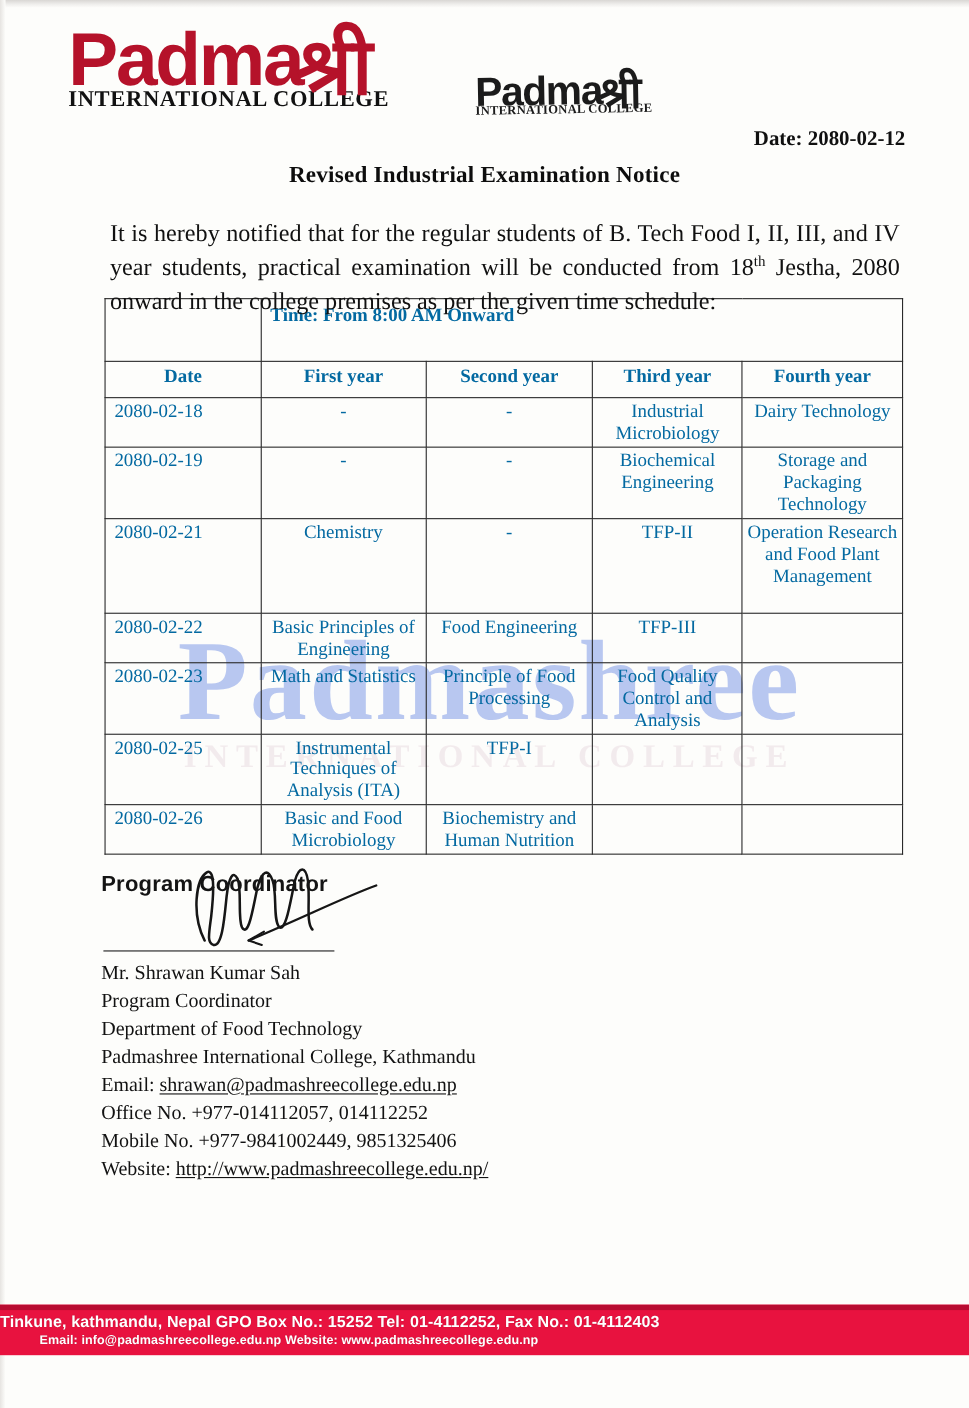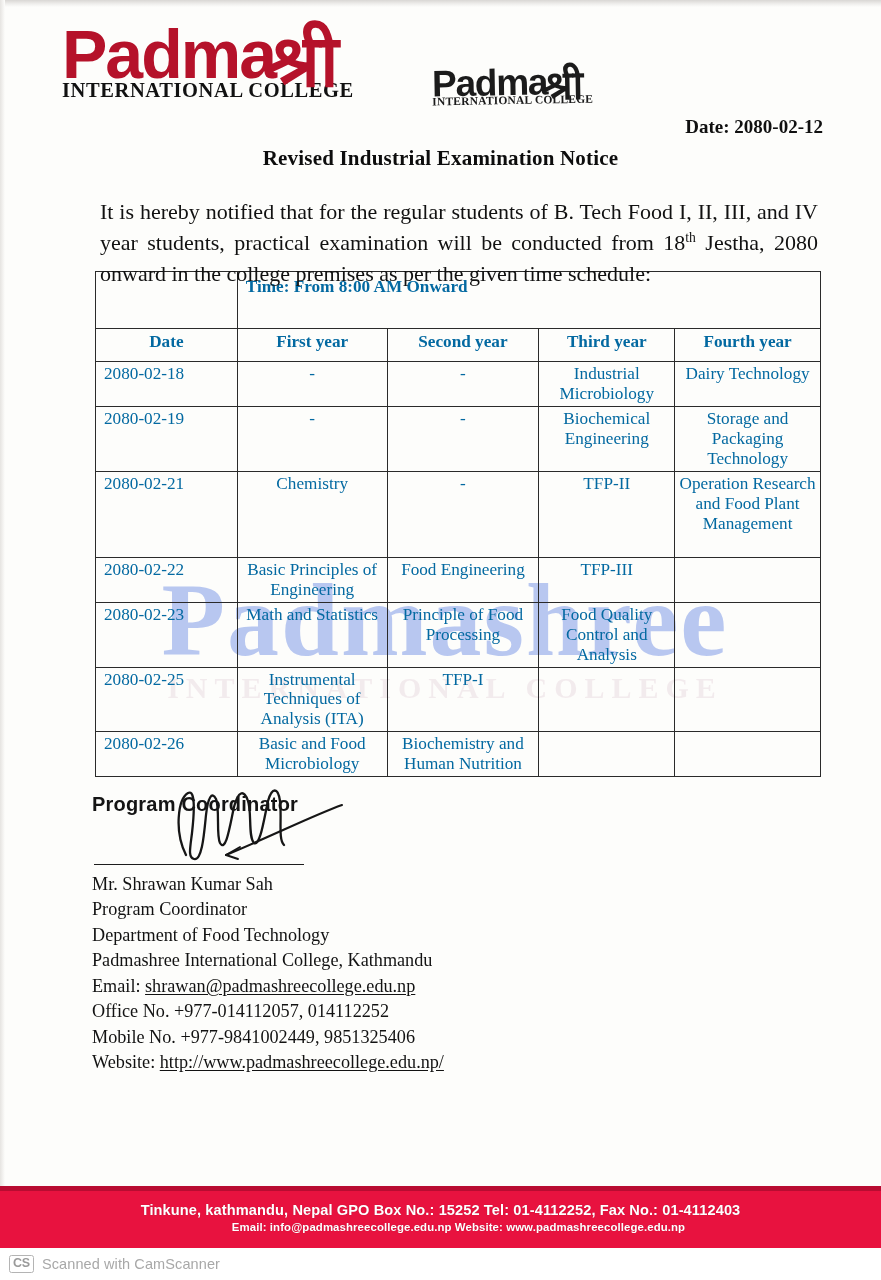--- a/index.html
+++ b/index.html
@@ -149,24 +149,24 @@
   }
   .sig-details{
     margin-top:7px;font-family:"Liberation Serif", serif;
     font-size:18.2px;line-height:1.40;color:#121212;
   }
   .sig-details .ln{white-space:nowrap;}
   .u-link{text-decoration:underline;text-underline-offset:2px;}
 
   
   .footer-banner{
-    position:absolute;left:0;right:0;top:1186px;height:62px;z-index:4;
+    position:absolute;left:0;right:0;top:1186px;height:46px;z-index:4;
     background:#e8123f;
     display:flex;flex-direction:column;
-    align-items:center;justify-content:center;
+    justify-content:center;
     overflow:hidden;
   }
   .footer-banner::before{
     content:"";position:absolute;top:0;left:0;right:0;height:5px;
     background:#b80c31;
   }
   .fb-line1{
     font-family:"Liberation Sans", sans-serif;
     font-size:14.6px;font-weight:700;color:#fff;
     letter-spacing:.1px;white-space:nowrap;
@@ -333,18 +333,14 @@
       <div class="ln">Mobile No. +977-9841002449, 9851325406</div>
       <div class="ln"><span>Website: </span><span class="u-link">http://www.padmashreecollege.edu.np/</span></div>
     </div>
   </div>
 
   <div class="footer-banner">
     <div class="fb-line1">Tinkune, kathmandu, Nepal GPO Box No.: 15252 Tel: 01-4112252, Fax No.: 01-4112403</div>
     <div class="fb-line2">Email: info@padmashreecollege.edu.np  Website: www.padmashreecollege.edu.np</div>
   </div>
 
-  <div class="cs-bar">
-    <span class="cs-logo">CS</span>
-    <span class="cs-text">Scanned with CamScanner</span>
-  </div>
 
 </div>
 
 </body></html>

